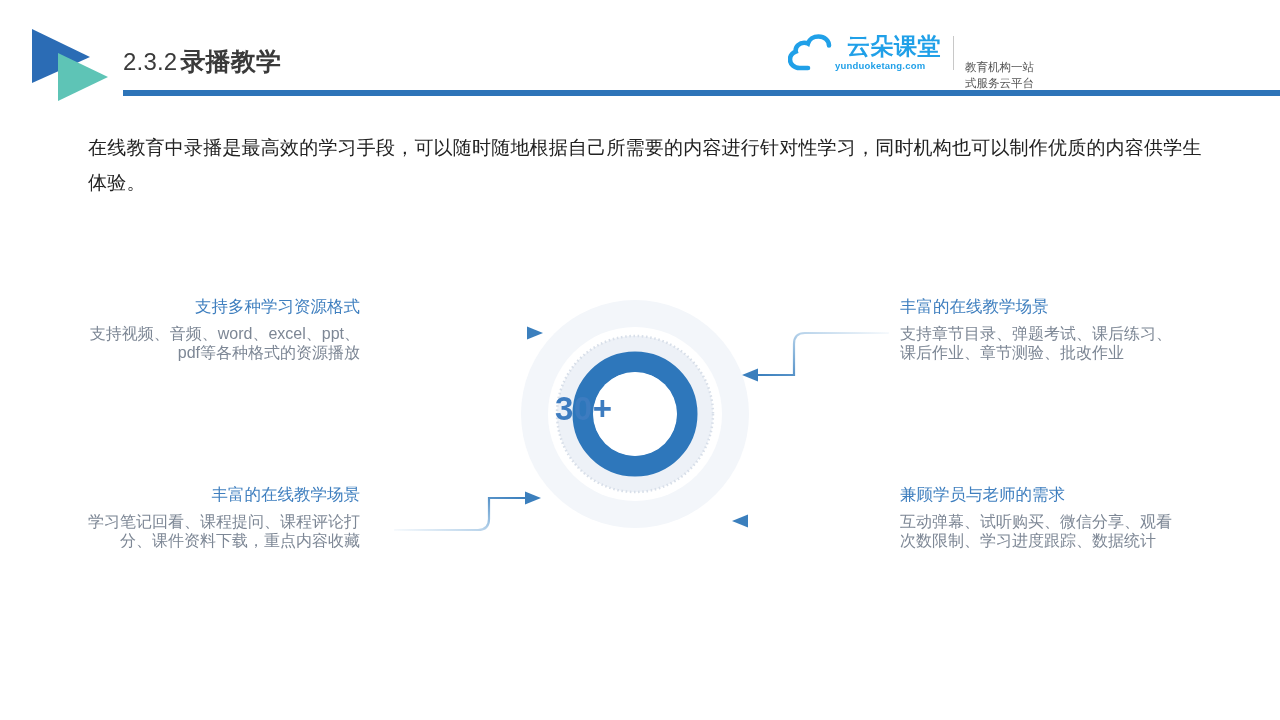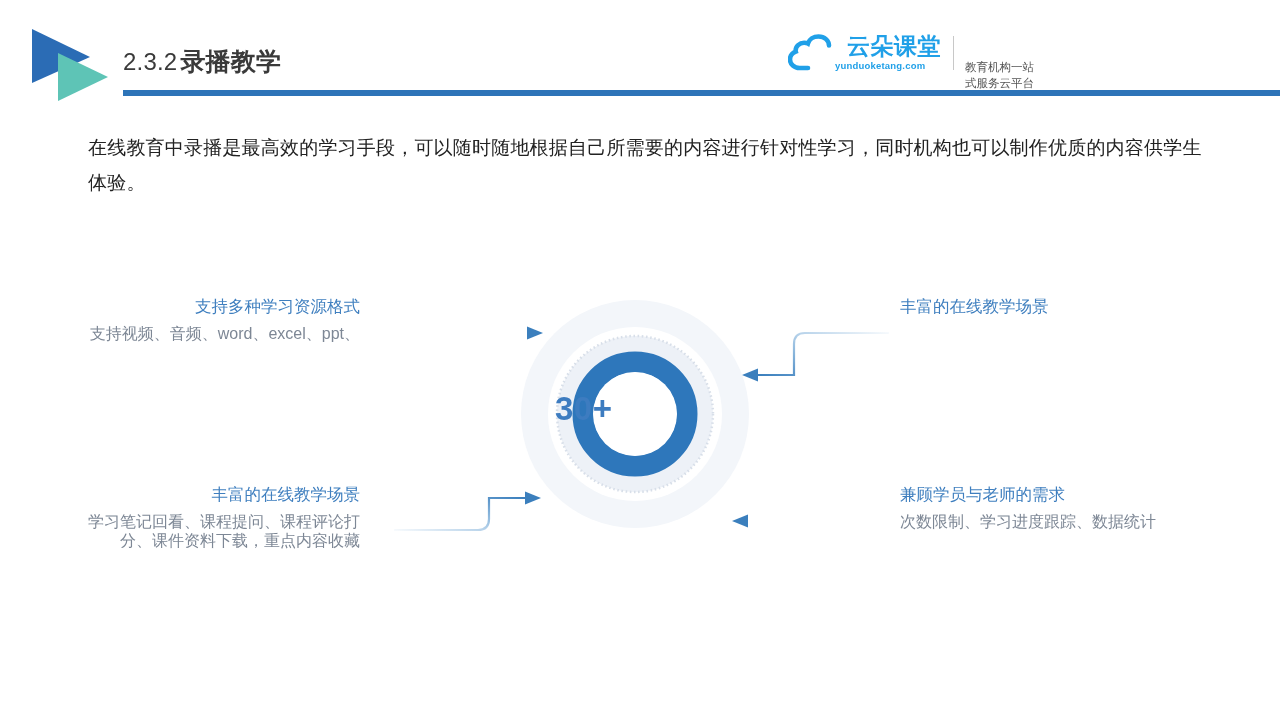--- a/index.html
+++ b/index.html
@@ -281,35 +281,41 @@
       <polygon points="748,264.5 732,271 748,277.5" fill="#3b7fbd"></polygon>
     </g>
   </svg>
 
   <div class="center-label">30+</div>
 
   <div class="node node-left" id="node-tl">
     <div class="node-title">支持多种学习资源格式</div>
     <div class="node-desc">
       <div>支持视频、音频、word、excel、ppt、</div>
+      <div>pdf等各种格式的资源播放</div>
     </div>
   </div>
 
   <div class="node node-left" id="node-bl">
     <div class="node-title">丰富的在线教学场景</div>
     <div class="node-desc">
       <div>学习笔记回看、课程提问、课程评论打</div>
       <div>分、课件资料下载，重点内容收藏</div>
     </div>
   </div>
 
   <div class="node node-right" id="node-tr">
     <div class="node-title">丰富的在线教学场景</div>
+    <div class="node-desc">
+      <div>支持章节目录、弹题考试、课后练习、</div>
+      <div>课后作业、章节测验、批改作业</div>
+    </div>
   </div>
 
   <div class="node node-right" id="node-br">
     <div class="node-title">兼顾学员与老师的需求</div>
     <div class="node-desc">
+      <div>互动弹幕、试听购买、微信分享、观看</div>
       <div>次数限制、学习进度跟踪、数据统计</div>
     </div>
   </div>
 
 </div>
 
 </body></html>

